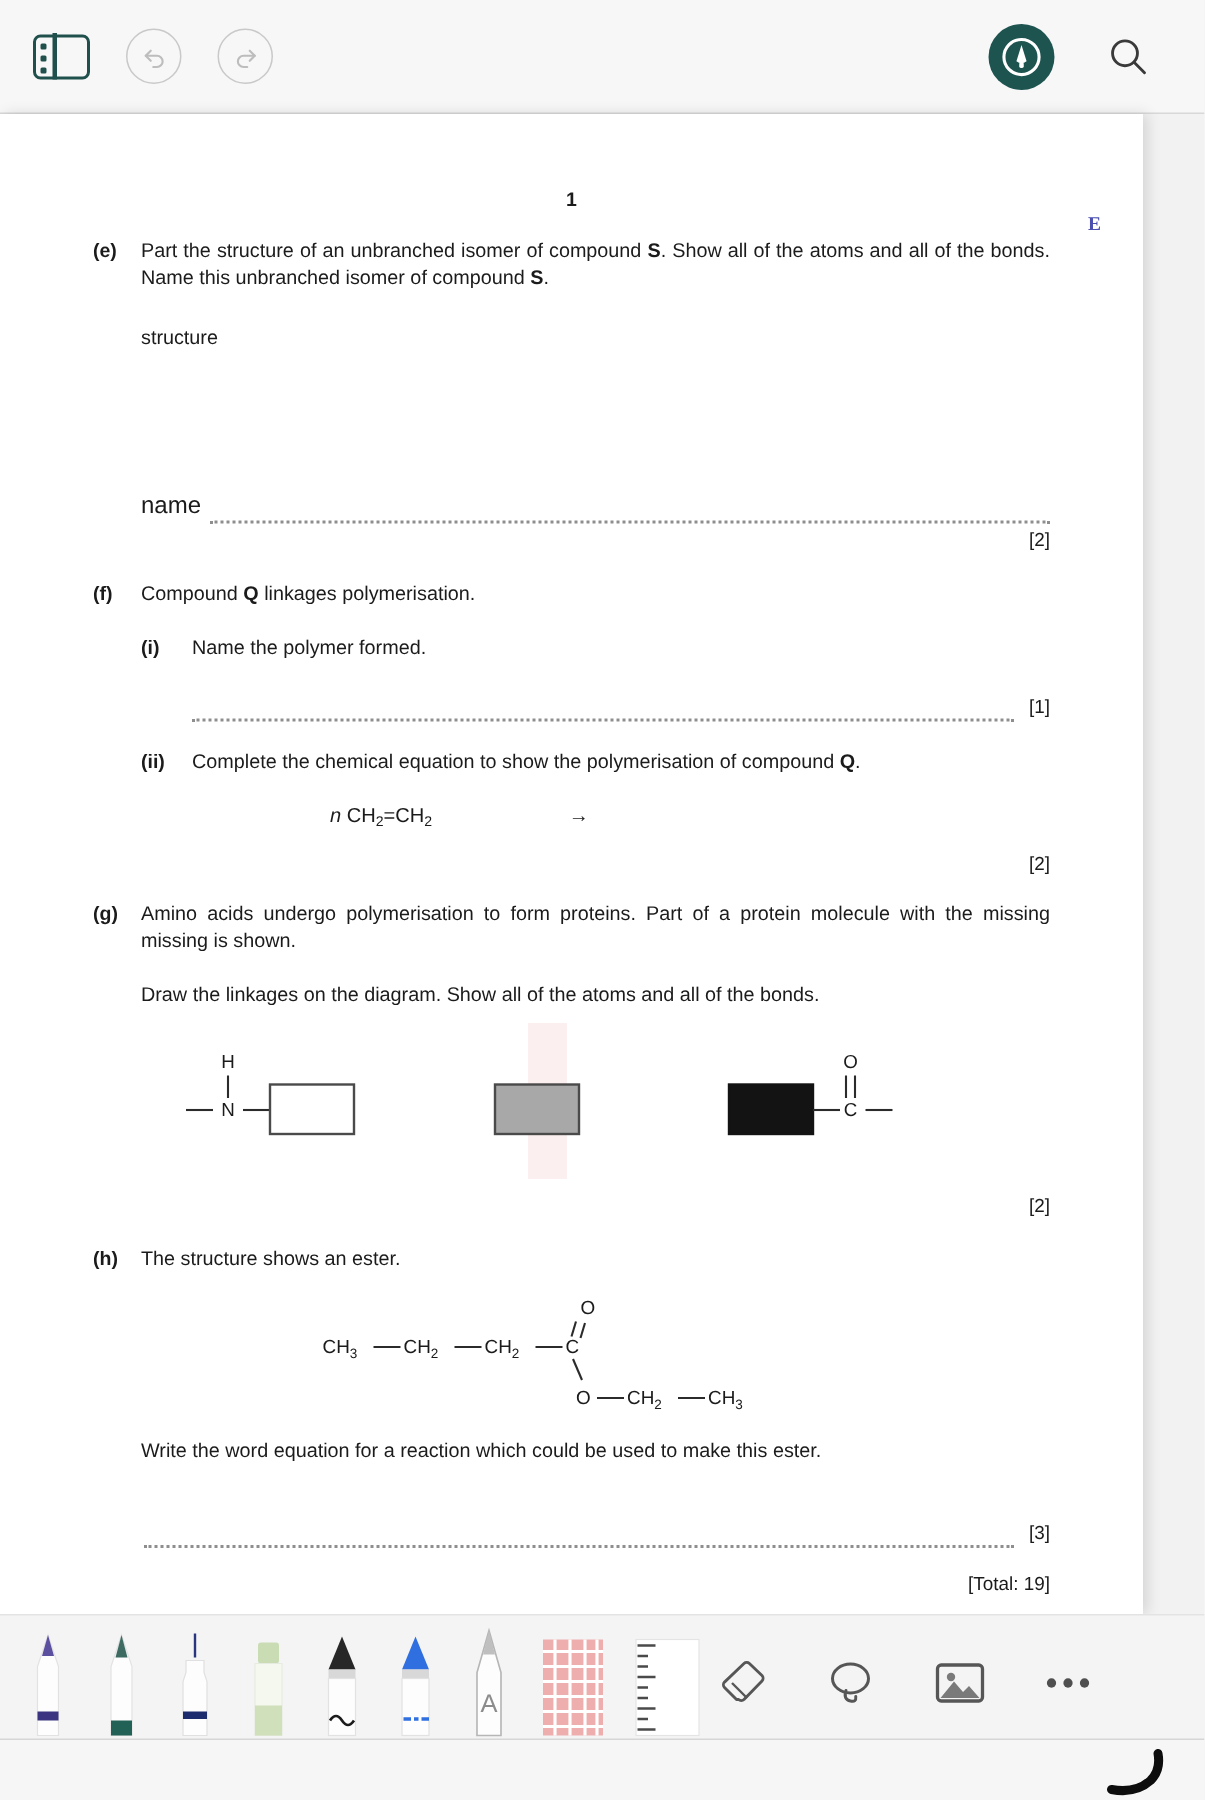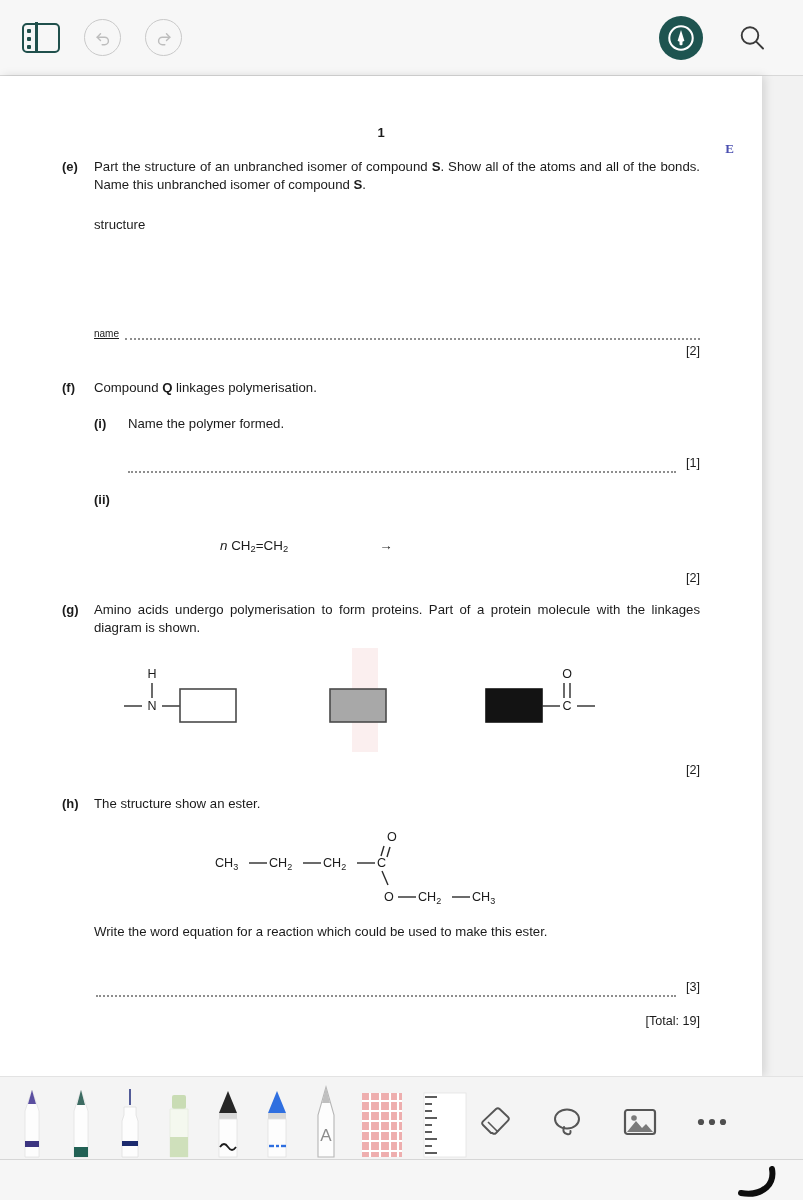--- a/index.html
+++ b/index.html
@@ -64,28 +64,28 @@
   .body { flex: 1; text-align: justify; }
 
   .sub-row { display:flex; margin-top: 16px; padding-left: 32px; }
 
   .dotline { flex:1; border-bottom: 2px dotted #8e8e8e; height: 0.85em; margin-left: 6px; }
   .dotline.full { margin-left:0; }
   .marks { font-size: 12.6px; margin-left: 10px; white-space: nowrap; }
   .marks-right { text-align: right; font-size: 12.6px; }
 
   .named { display:flex; align-items:flex-end; margin-top: 92px; padding-left: 32px; padding-right: 0; }
-  .named span { font-size: 10px; text-decoration: underline; }
+  .named span { font-size: 16px; }
 
   
   .chem { font-size: 13.4px; }
   .chem sub { font-size: 9.4px; vertical-align: -0.25em; }
   .ital { font-style: italic; }
 
-  .eqline { margin-top: 28px; padding-left: 158px; display:flex; align-items:center; gap: 91px; }
+  .eqline { margin-top: 18px; padding-left: 158px; display:flex; align-items:center; gap: 91px; }
 
   
   .gdiagram { position: relative; height: 96px; margin-top: 18px; }
   .gd-svg { position:absolute; left: 96px; top: 0; }
   .pinkghost { position:absolute; left: 352px; top: -8px; width: 26px; height: 104px; background: rgba(244,214,214,0.38); }
 
   
   .ester { margin-top: 14px; height: 92px; position: relative; }
   .ester svg { position:absolute; left: 205px; top: 0; }
 
@@ -192,33 +192,39 @@
           <div class="body">Name the polymer formed.</div>
         </div>
 
         <div style="display:flex;align-items:flex-end;margin-top:22px;padding-left:66px;">
           <span class="dotline full"></span>
           <span class="marks">[1]</span>
         </div>
 
         <div class="row" style="margin-top:18px; padding-left:32px;">
           <div class="lbl ind">(ii)</div>
+          <div class="body">
+            <span>Complete the chemical equation to show the polymerisation of compound </span><b>Q</b><span>.</span>
+          </div>
         </div>
 
         <div class="eqline">
           <span class="chem"><i class="ital">n</i> CH<sub>2</sub>=CH<sub>2</sub></span>
           <span class="chem">→</span>
         </div>
         <div class="marks-right" style="margin-top:14px;">[2]</div>
 
         <div class="row" style="margin-top:14px;">
           <div class="lbl">(g)</div>
-          <div class="body">Amino acids undergo polymerisation to form proteins. Part of a protein molecule with the linkages diagram is shown.</div>
-        </div>
-
+          <div class="body">Amino acids undergo polymerisation to form proteins. Part of a protein molecule with the missing missing is shown.</div>
+        </div>
+
+        <div class="sub-row" style="margin-top:18px;">
+          <span>Draw the linkages on the diagram. Show all of the atoms and all of the bonds.</span>
+        </div>
       </div>
 
       <div class="gdiagram">
         <div class="pinkghost"></div>
         <svg class="gd-svg" width="510" height="96" viewBox="0 0 510 96">
 
           <text x="56" y="22" font-family="Liberation Sans, sans-serif" font-size="12.5" fill="#1b1b1b" text-anchor="middle">H</text>
           <line x1="56" y1="27" x2="56" y2="42" stroke="#2b2b2b" stroke-width="1.4"></line>
           <text x="56" y="54" font-family="Liberation Sans, sans-serif" font-size="12.5" fill="#1b1b1b" text-anchor="middle">N</text>
           <line x1="28" y1="50" x2="46" y2="50" stroke="#2b2b2b" stroke-width="1.4"></line>
@@ -235,21 +241,21 @@
           <line x1="474" y1="27" x2="474" y2="42" stroke="#2b2b2b" stroke-width="1.4"></line>
           <line x1="481" y1="50" x2="499" y2="50" stroke="#2b2b2b" stroke-width="1.4"></line>
         </svg>
       </div>
 
       <div class="qblock">
         <div class="marks-right" style="margin-top:10px;">[2]</div>
 
         <div class="row" style="margin-top:16px;">
           <div class="lbl">(h)</div>
-          <div class="body">The structure show an ester.</div>
+          <div class="body">The structure shows an ester.</div>
         </div>
       </div>
 
       <div class="ester">
         <svg width="330" height="92" viewBox="0 0 330 92">
           <g font-family="Liberation Sans, sans-serif" font-size="12.6" fill="#1b1b1b">
             <text x="10" y="40">CH<tspan font-size="9" dy="3">3</tspan></text>
             <line x1="44" y1="36" x2="62" y2="36" stroke="#2b2b2b" stroke-width="1.4"></line>
             <text x="64" y="40">CH<tspan font-size="9" dy="3">2</tspan></text>
             <line x1="98" y1="36" x2="116" y2="36" stroke="#2b2b2b" stroke-width="1.4"></line>

